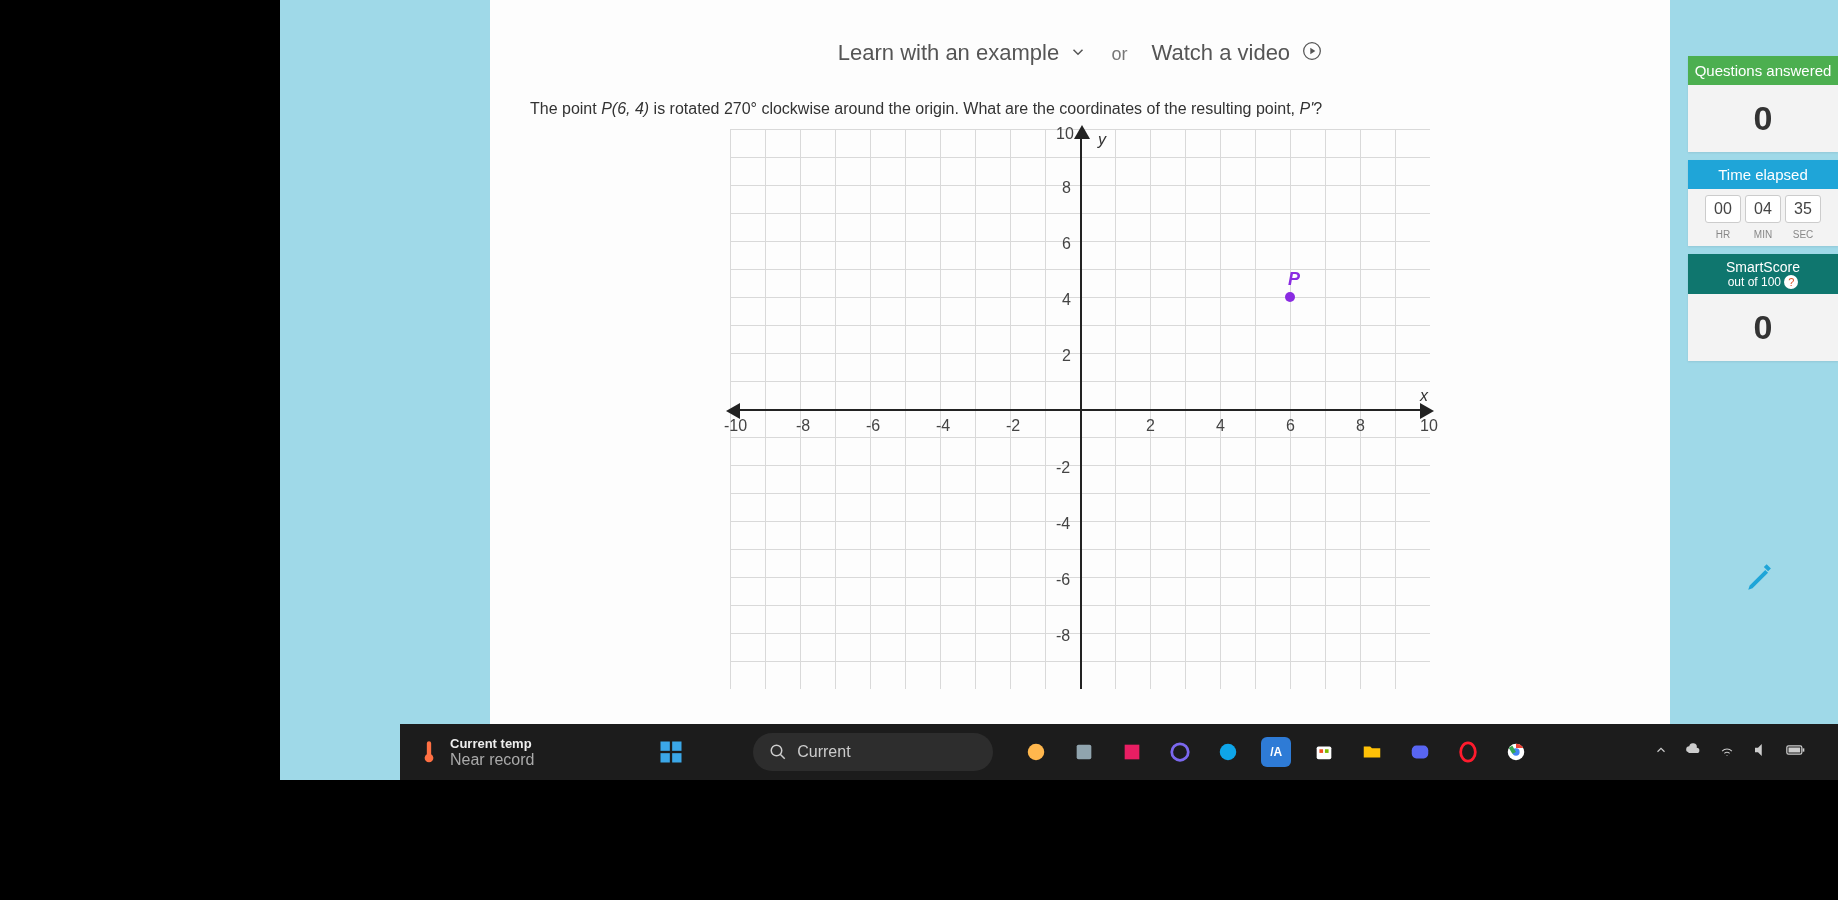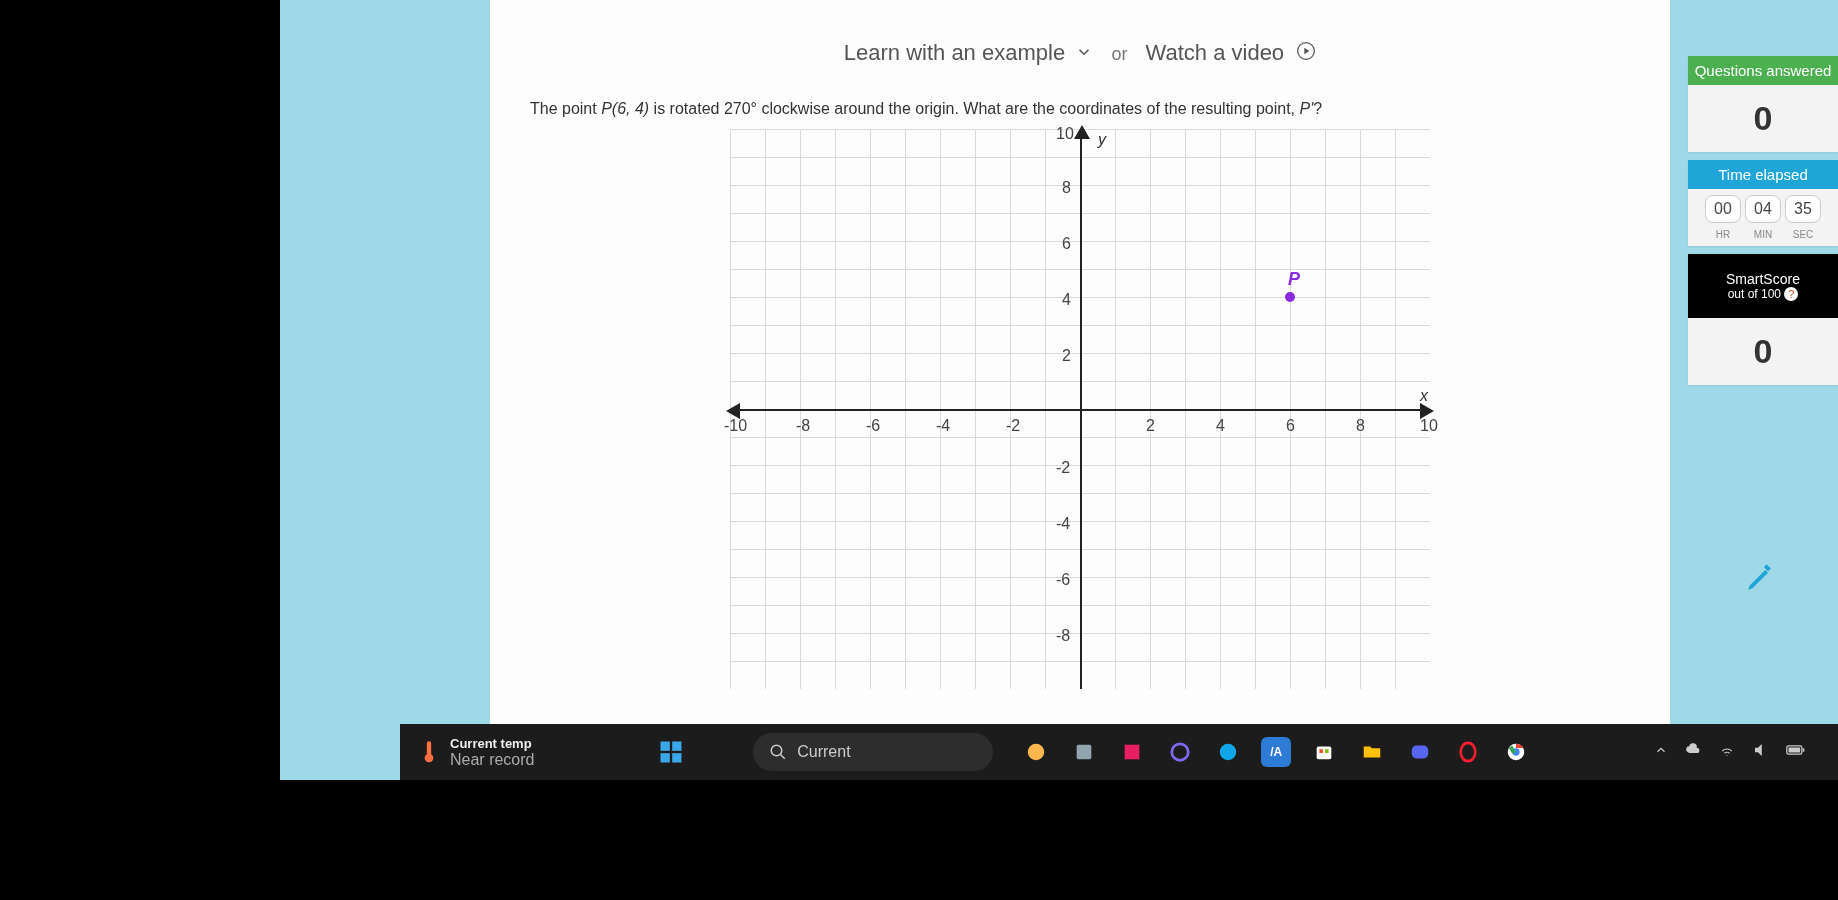--- a/index.html
+++ b/index.html
@@ -29,21 +29,21 @@
   border-radius: 0 0 8px 8px;
   padding: 20px 40px;
 }
 .top-actions {
   text-align: center;
   margin-top: 20px;
   margin-bottom: 30px;
   color: #555;
   font-size: 22px;
 }
-.top-actions .sep { margin: 0 12px; color: #777; font-size: 18px; }
+.top-actions .sep { margin: 0 18px; color: #777; font-size: 18px; }
 .top-actions .play-icon { display: inline-block; vertical-align: middle; margin-left: 6px; }
 .chev { display: inline-block; vertical-align: middle; margin-left: 4px; }
 .question-text {
   font-size: 16px;
   color: #333;
   line-height: 1.5;
   margin-bottom: 8px;
 }
 .question-text .math { font-style: italic; }
 
@@ -138,38 +138,38 @@
 }
 .time-cells {
   display: flex;
   gap: 4px;
   padding: 6px;
   justify-content: center;
 }
 .time-cell {
   background: #fff;
   border: 1px solid #ccc;
-  border-radius: 8px;
+  border-radius: 3px;
   width: 36px;
   padding: 4px 0;
   font-size: 16px;
   color: #444;
 }
 .time-units {
   display: flex;
   gap: 4px;
   justify-content: center;
   padding-bottom: 6px;
 }
 .time-unit { width: 36px; font-size: 10px; color: #888; }
 .smart-head {
-  background: #000000;
+  background: #0f766e;
   color: #fff;
   font-size: 14px;
-  padding: 17px 4px;
+  padding: 5px 4px;
 }
 .smart-head .sub { font-size: 12px; display: block; }
 
 .pencil-icon {
   position: absolute;
   right: 60px;
   top: 560px;
   color: #1fa5d8;
 }
 

